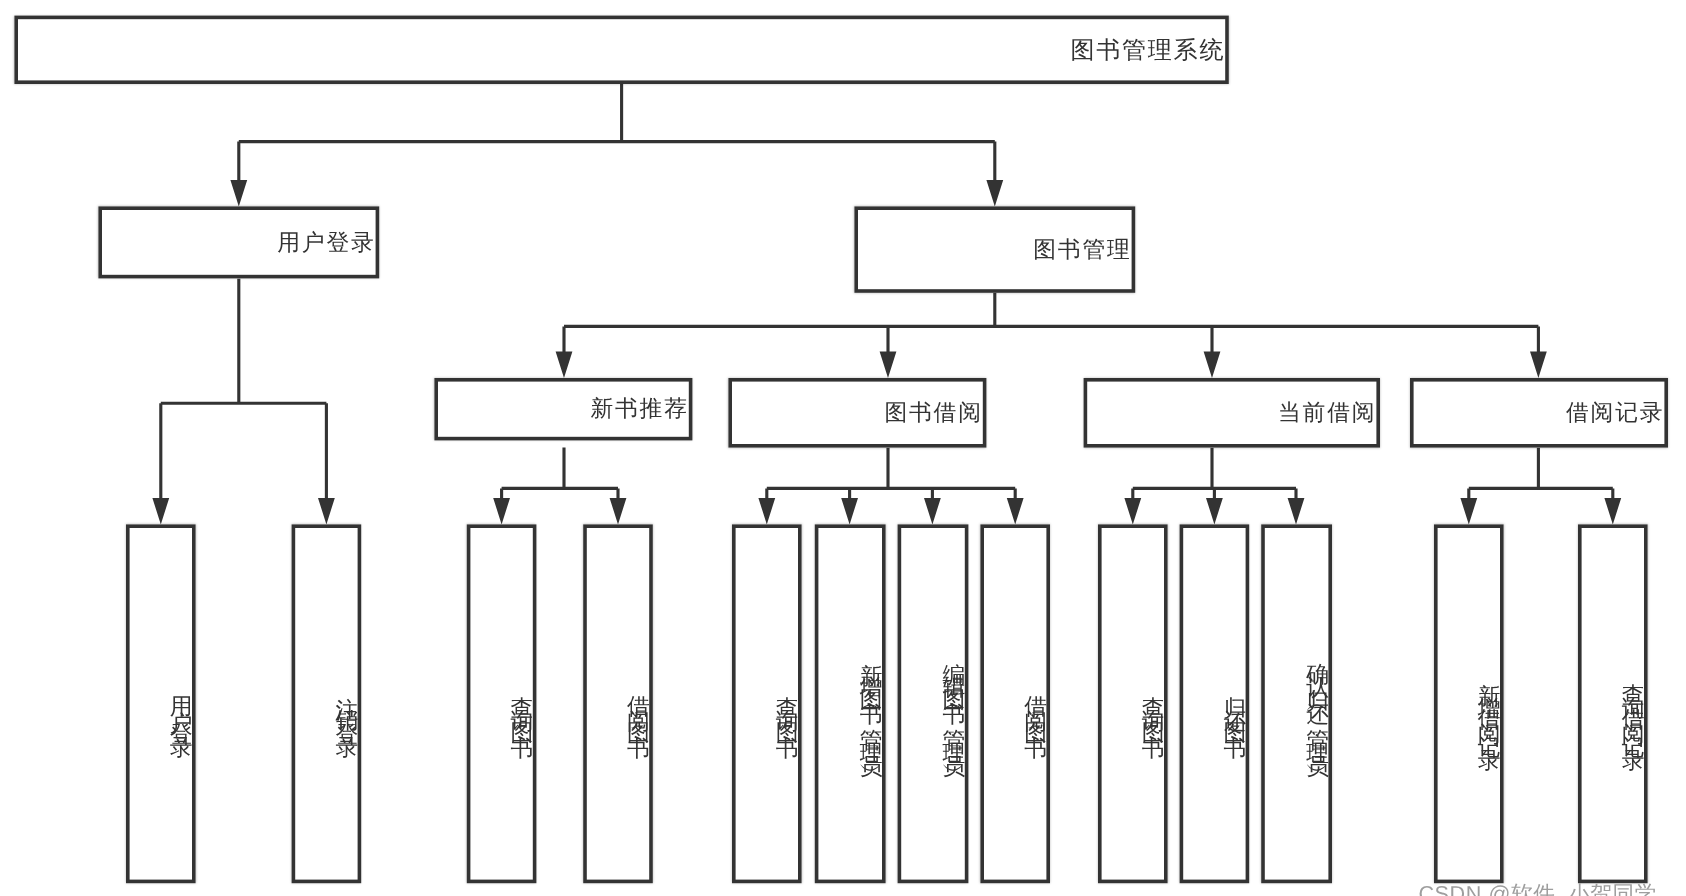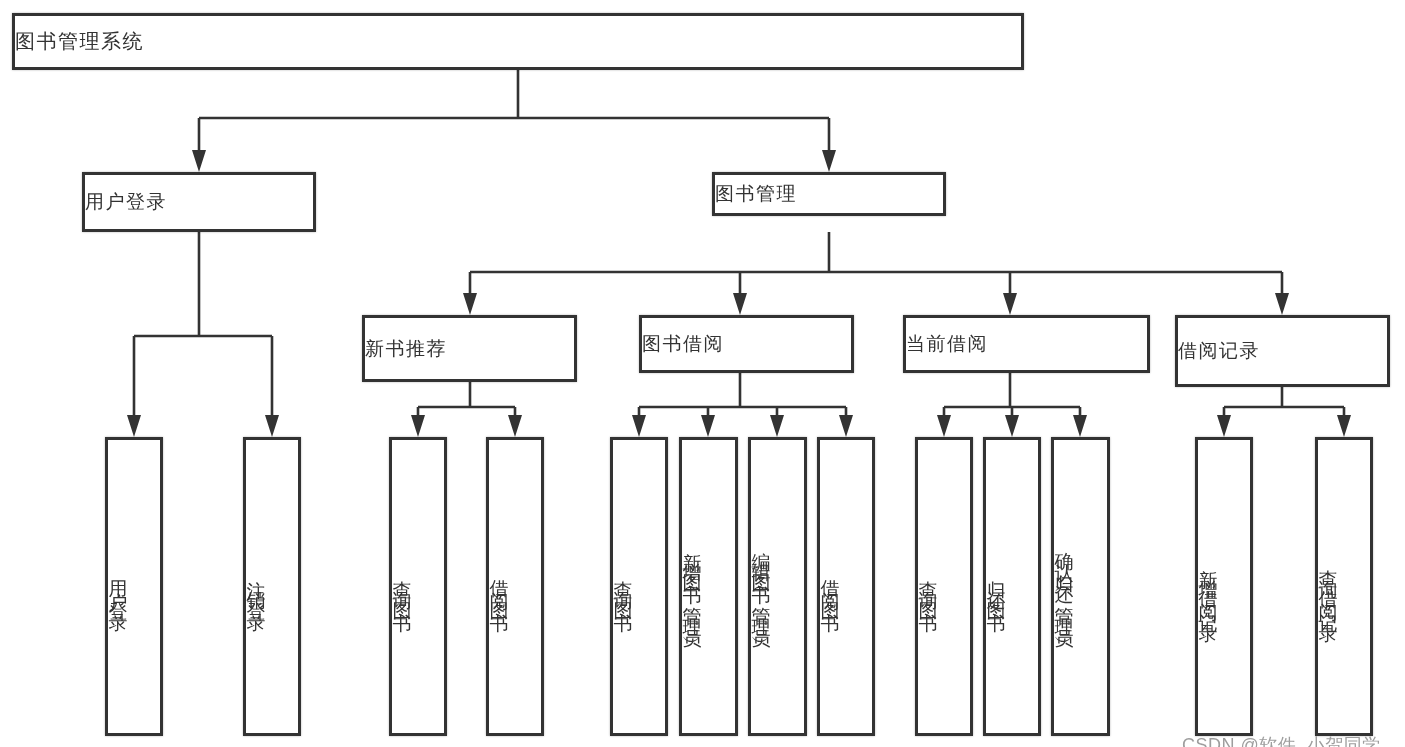--- a/index.html
+++ b/index.html
@@ -13,21 +13,21 @@
   }
   .connectors {
     position:absolute; left:0; top:0;
     width:1405px; height:747px;
     color:var(--line,#333333);
   }
   .node {
     position:absolute;
     background:#ffffff;
     border:3px solid var(--line,#333333);
-    display:flex; align-items:center; justify-content:flex-start;
+    display:flex; align-items:center; justify-content:flex-end;
     color:var(--text,#333333);
     font-size:19px;
     letter-spacing:1.5px;
     box-shadow:0 0 2px rgba(0,0,0,.28);
     z-index:1;
   }
   .node .hlabel { white-space:nowrap; }
   .leaf .vtext {
     writing-mode:vertical-rl;
     text-orientation:mixed;
@@ -69,34 +69,34 @@
              M1217 415 L1231 415 L1224 437 Z M1337 415 L1351 415 L1344 437 Z"></path>
   </svg>
 
   <div class="node root-node" style="left:12px;top:13px;width:1012px;height:57px">
     <span class="hlabel">图书管理系统</span>
   </div>
 
   <div class="node" style="left:82px;top:172px;width:234px;height:60px">
     <span class="hlabel">用户登录</span>
   </div>
-  <div class="node" style="left:712px;top:172px;width:234px;height:44px">
+  <div class="node" style="left:712px;top:172px;width:234px;height:72px">
     <span class="hlabel">图书管理</span>
   </div>
 
-  <div class="node" style="left:362px;top:315px;width:215px;height:67px">
+  <div class="node" style="left:362px;top:315px;width:215px;height:52px">
     <span class="hlabel">新书推荐</span>
   </div>
-  <div class="node" style="left:639px;top:315px;width:215px;height:58px">
+  <div class="node" style="left:607px;top:315px;width:215px;height:58px">
     <span class="hlabel">图书借阅</span>
   </div>
   <div class="node" style="left:903px;top:315px;width:247px;height:58px">
     <span class="hlabel">当前借阅</span>
   </div>
-  <div class="node" style="left:1175px;top:315px;width:215px;height:72px">
+  <div class="node" style="left:1175px;top:315px;width:215px;height:58px">
     <span class="hlabel">借阅记录</span>
   </div>
 
   <div class="node leaf" style="left:105px;top:437px;width:58px;height:299px">
     <span class="vtext">用户登录</span>
   </div>
   <div class="node leaf" style="left:243px;top:437px;width:58px;height:299px">
     <span class="vtext">注销登录</span>
   </div>
 

